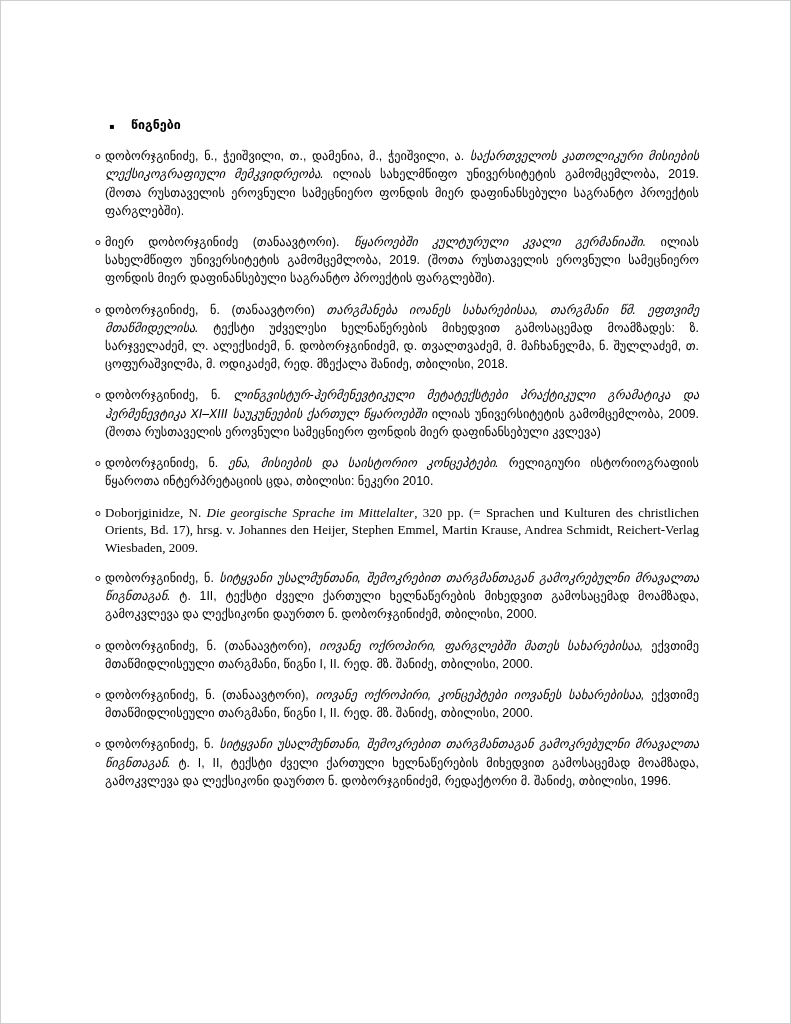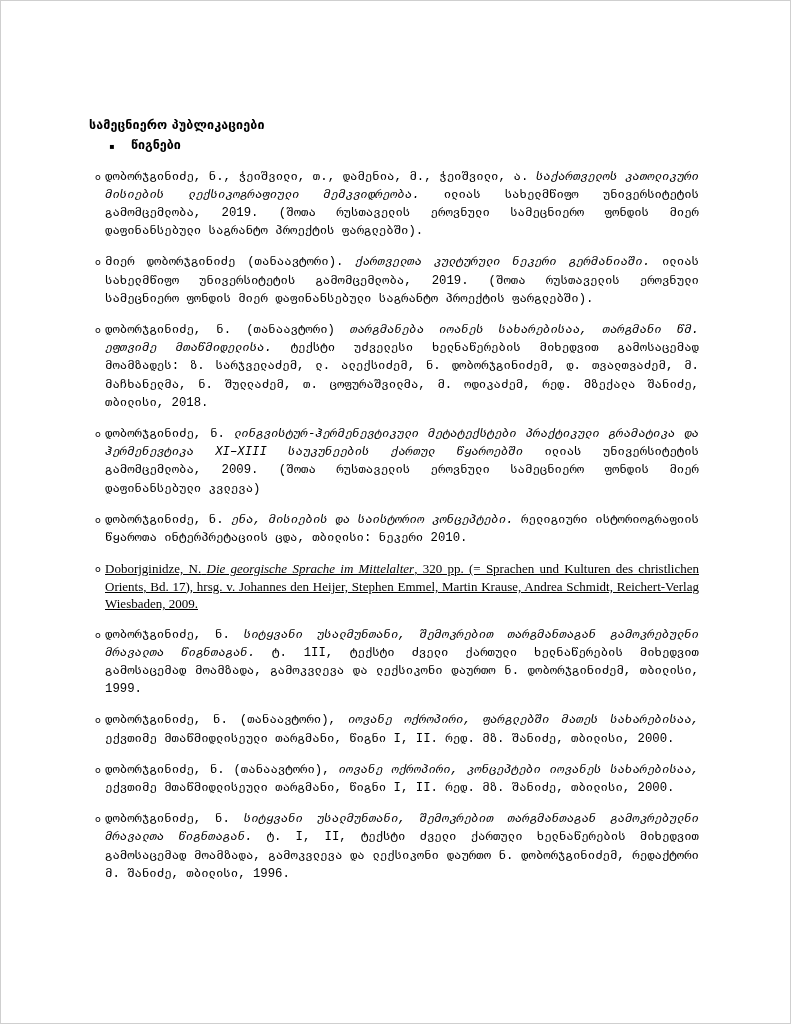--- a/index.html
+++ b/index.html
@@ -70,59 +70,57 @@
     line-height: 18px;
     color: #000;
     text-align: left;
     padding-left: 6px;
     box-sizing: border-box;
   }
   .bib-text {
     flex: 1 1 auto;
     text-align: justify;
     text-justify: inter-word;
-    font-family: Liberation Mono, monospace;
+    font-family: Liberation Sans, sans-serif;
     font-size: 12.3px;
     line-height: 18.2px;
     hyphens: none;
   }
   .bib-text.latin {
     font-family: "Liberation Serif", "DejaVu Serif", serif;
     font-size: 13px;
     line-height: 17.5px;
-    text-decoration: underline;
   }
   .bib-text i,
   .bib-text em {
     font-style: italic;
   }
 </style>
 </head>
 <body>
 
 <div class="page">
   <div class="content">
 
-    <div class="section-title">სამეცნიერო პუბლიკაციები</div>
 
     <div class="sub-bullet-row">
       <span class="sub-bullet-mark">▪</span>
       <span class="sub-bullet-label">წიგნები</span>
     </div>
 
     <ul class="bib-list">
 
       <li class="bib-item">
         <span class="bullet-mark">o</span>
         <span class="bib-text"><span>დობორჯგინიძე, ნ., ჭეიშვილი, თ., დამენია, მ., ჭეიშვილი, ა.</span> <i>საქართველოს კათოლიკური მისიების ლექსიკოგრაფიული მემკვიდრეობა.</i> <span>ილიას სახელმწიფო უნივერსიტეტის გამომცემლობა, 2019. (შოთა რუსთაველის ეროვნული სამეცნიერო ფონდის მიერ დაფინანსებული საგრანტო პროექტის ფარგლებში).</span></span>
       </li>
 
       <li class="bib-item">
         <span class="bullet-mark">o</span>
-        <span class="bib-text"><span>მიერ დობორჯგინიძე (თანაავტორი).</span> <i>ქართველთა კულტურული ნეკერი გერმანიაში.</i> <span>ილიას სახელმწიფო უნივერსიტეტის გამომცემლობა, 2019. (შოთა რუსთაველის ეროვნული სამეცნიერო ფონდის მიერ დაფინანსებული საგრანტო პროექტის ფარგლებში).</span></span>
+        <span class="bib-text"><span>მიერ დობორჯგინიძე (თანაავტორი).</span> <i>წყაროებში კულტურული კვალი გერმანიაში.</i> <span>ილიას სახელმწიფო უნივერსიტეტის გამომცემლობა, 2019. (შოთა რუსთაველის ეროვნული სამეცნიერო ფონდის მიერ დაფინანსებული საგრანტო პროექტის ფარგლებში).</span></span>
       </li>
 
       <li class="bib-item">
         <span class="bullet-mark">o</span>
         <span class="bib-text"><span>დობორჯგინიძე, ნ. (თანაავტორი)</span> <i>თარგმანება იოანეს სახარებისაა, თარგმანი წმ. ეფთვიმე მთაწმიდელისა.</i> <span>ტექსტი უძველესი ხელნაწერების მიხედვით გამოსაცემად მოამზადეს: ზ. სარჯველაძემ, ლ. ალექსიძემ, ნ. დობორჯგინიძემ, დ. თვალთვაძემ, მ. მაჩხანელმა, ნ. შულლაძემ, თ. ცოფურაშვილმა, მ. ოდიკაძემ, რედ. მზექალა შანიძე, თბილისი, 2018.</span></span>
       </li>
 
       <li class="bib-item">
         <span class="bullet-mark">o</span>
         <span class="bib-text"><span>დობორჯგინიძე, ნ.</span> <i>ლინგვისტურ-ჰერმენევტიკული მეტატექსტები პრაქტიკული გრამატიკა და ჰერმენევტიკა XI–XIII საუკუნეების ქართულ წყაროებში</i> <span>ილიას უნივერსიტეტის გამომცემლობა,    2009. (შოთა რუსთაველის ეროვნული სამეცნიერო ფონდის მიერ დაფინანსებული კვლევა)</span></span>
@@ -133,21 +131,21 @@
         <span class="bib-text"><span>დობორჯგინიძე, ნ.</span> <i>ენა, მისიების და საისტორიო კონცეპტები.</i> <span>რელიგიური ისტორიოგრაფიის წყაროთა ინტერპრეტაციის ცდა, თბილისი: ნეკერი 2010.</span></span>
       </li>
 
       <li class="bib-item">
         <span class="bullet-mark">o</span>
         <span class="bib-text latin"><span>Doborjginidze, N.</span> <i>Die georgische Sprache im Mittelalter</i><span>, 320 pp. (= Sprachen und  Kulturen des christlichen Orients, Bd. 17), hrsg. v. Johannes den Heijer, Stephen Emmel, Martin   Krause, Andrea Schmidt, Reichert-Verlag Wiesbaden, 2009.</span></span>
       </li>
 
       <li class="bib-item">
         <span class="bullet-mark">o</span>
-        <span class="bib-text"><span>დობორჯგინიძე, ნ.</span> <i>სიტყვანი უსალმუნთანი, შემოკრებით თარგმანთაგან გამოკრებულნი მრავალთა წიგნთაგან.</i> <span>ტ. 1II, ტექსტი ძველი ქართული ხელნაწერების მიხედვით გამოსაცემად მოამზადა, გამოკვლევა და ლექსიკონი დაურთო ნ. დობორჯგინიძემ, თბილისი, 1999.</span></span>
+        <span class="bib-text"><span>დობორჯგინიძე, ნ.</span> <i>სიტყვანი უსალმუნთანი, შემოკრებით თარგმანთაგან გამოკრებულნი მრავალთა წიგნთაგან.</i> <span>ტ. 1II, ტექსტი ძველი ქართული ხელნაწერების მიხედვით გამოსაცემად მოამზადა, გამოკვლევა და ლექსიკონი დაურთო ნ. დობორჯგინიძემ, თბილისი, 2000.</span></span>
       </li>
 
       <li class="bib-item">
         <span class="bullet-mark">o</span>
         <span class="bib-text"><span>დობორჯგინიძე, ნ. (თანაავტორი),</span> <i>იოვანე ოქროპირი, ფარგლებში მათეს სახარებისაა,</i> <span>ექვთიმე მთაწმიდლისეული თარგმანი, წიგნი I, II. რედ. მზ. შანიძე, თბილისი, 2000.</span></span>
       </li>
 
       <li class="bib-item">
         <span class="bullet-mark">o</span>
         <span class="bib-text"><span>დობორჯგინიძე, ნ. (თანაავტორი),</span> <i>იოვანე ოქროპირი, კონცეპტები იოვანეს სახარებისაა,</i> <span>ექვთიმე მთაწმიდლისეული თარგმანი, წიგნი I, II. რედ. მზ. შანიძე, თბილისი, 2000.</span></span>

